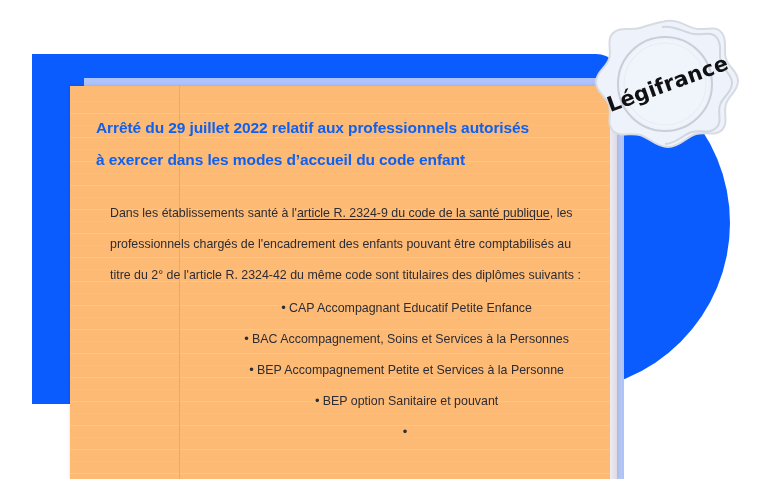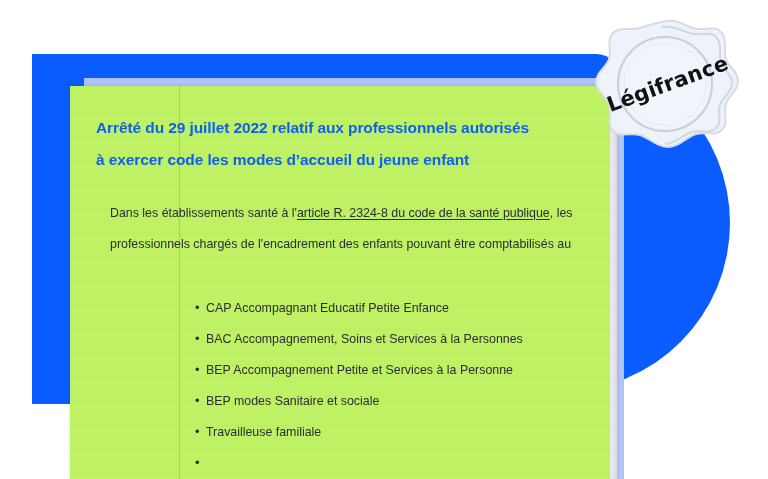--- a/index.html
+++ b/index.html
@@ -46,21 +46,21 @@
   .paper-back2{
     position:absolute;
     left:610px;top:78px;
     width:12px;height:401px;
     background:#b9caf8;
   }
   .paper{
     position:absolute;
     left:70px;top:86px;
     width:547px;height:393px;
-    background:#bef264;
+    background:#fdba74;
     overflow:hidden;
     box-shadow:2px 0 4px rgba(20,20,40,.10), -1px 0 2px rgba(20,20,40,.06);
   }
   
   .rules{
     position:absolute;inset:0;
     background-image:repeating-linear-gradient(
       to bottom,
       rgba(255,255,255,0) 0px,
       rgba(255,255,255,0) 23px,
@@ -130,20 +130,21 @@
     width:420px;
     margin:0;padding:0;
     list-style:none;
   }
   .bullets li{
     color:#2c2c34;
     font-size:12.4px;
     line-height:31px;
     height:31px;
     white-space:nowrap;
+    text-align:center;
   }
   .bullets li .dot{
     display:inline-block;
     width:11px;
     color:#2c2c34;
     font-size:13px;
   }
 
   
   .seal{
@@ -184,34 +185,34 @@
   <div class="paper">
     <div class="rules"></div>
     <div class="rules-faint"></div>
     <div class="margin-rule"></div>
     <div class="sheet-edge"></div>
 
     <div class="doc-body">
 
       <div class="title">
         <span class="ln">Arrêté du 29 juillet 2022 relatif aux professionnels autorisés</span>
-        <span class="ln">à exercer code les modes d’accueil du jeune enfant</span>
+        <span class="ln">à exercer dans les modes d’accueil du code enfant</span>
       </div>
 
       <div class="para">
-        <span class="ln"><span>Dans les établissements santé à l'</span><u>article R. 2324-8 du code de la santé publique</u><span>, les</span></span>
+        <span class="ln"><span>Dans les établissements santé à l'</span><u>article R. 2324-9 du code de la santé publique</u><span>, les</span></span>
         <span class="ln"><span>professionnels chargés de l'encadrement des enfants pouvant être comptabilisés au</span></span>
+        <span class="ln"><span>titre du 2° de l'article R. 2324-42 du même code sont titulaires des diplômes suivants :</span></span>
       </div>
 
       <ul class="bullets">
           <li><span class="dot">•</span><span>CAP Accompagnant Educatif Petite Enfance</span></li>
           <li><span class="dot">•</span><span>BAC Accompagnement, Soins et Services à la Personnes</span></li>
           <li><span class="dot">•</span><span>BEP Accompagnement Petite et Services à la Personne</span></li>
-          <li><span class="dot">•</span><span>BEP modes Sanitaire et sociale</span></li>
-          <li><span class="dot">•</span><span>Travailleuse familiale</span></li>
+          <li><span class="dot">•</span><span>BEP option Sanitaire et pouvant</span></li>
           <li><span class="dot">•</span></li>
         </ul>
 
     </div>
   </div>
 
   <div class="seal">
     <svg viewBox="0 0 150 132">
       <path d="M74 3 C88 1 95 10 106 11 C117 12 124 7 130 15
                C136 23 131 32 134 41 C137 50 146 53 146 63

